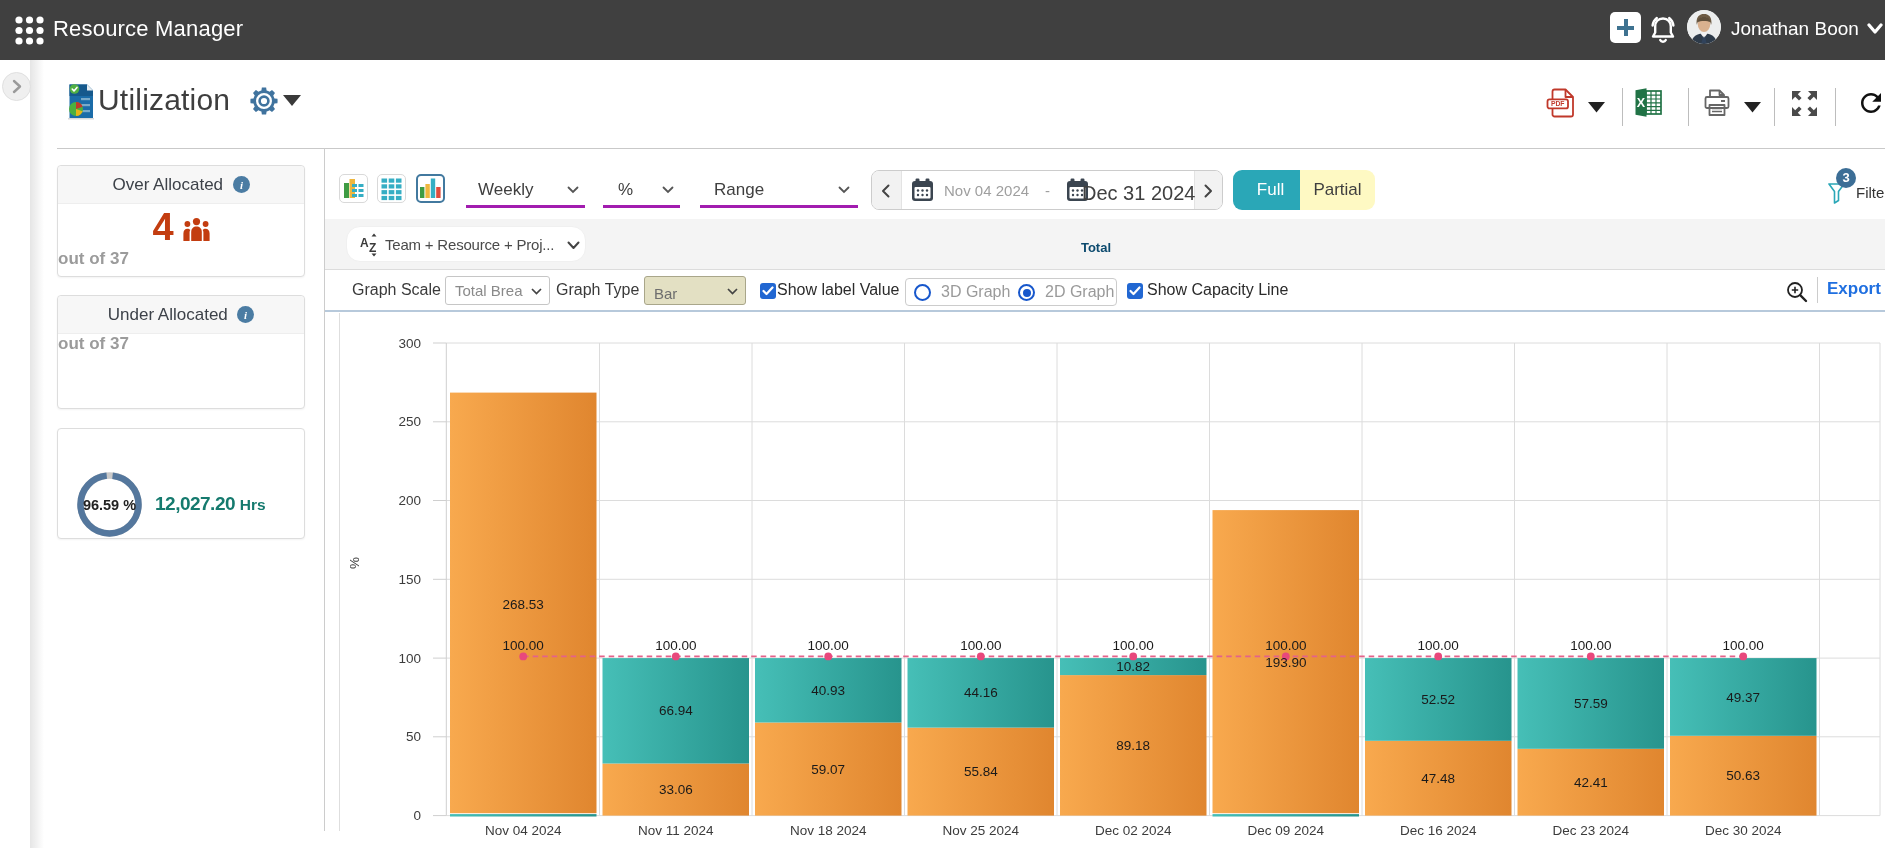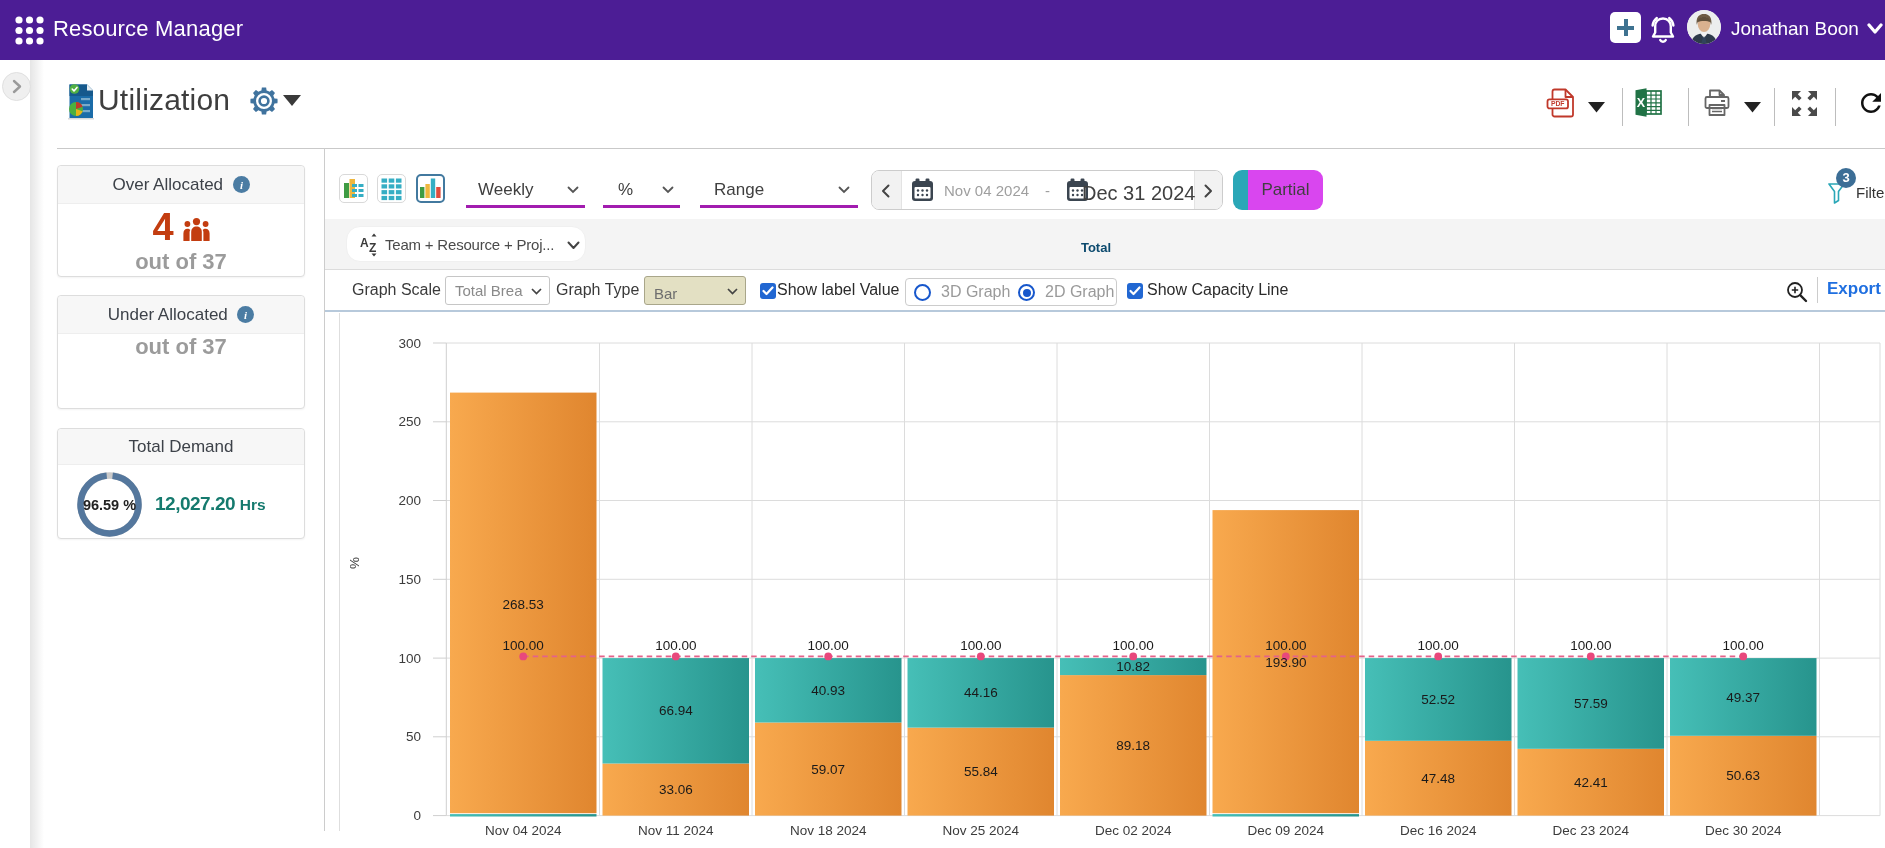--- a/index.html
+++ b/index.html
@@ -2,21 +2,21 @@
 <html><head>
 <meta charset="utf-8">
 <style>
 * { margin:0; padding:0; box-sizing:border-box; }
 html,body { width:1885px; height:848px; overflow:hidden; background:#fff;
   font-family:"Liberation Sans", sans-serif; }
 #page { position:relative; width:1885px; height:848px; }
 .abs { position:absolute; }
 
 
-#nav { position:absolute; left:0; top:0; width:1885px; height:60px; background:#4c1d95; }
+#nav { position:absolute; left:0; top:0; width:1885px; height:60px; background:#404040; }
 #nav .brand { position:absolute; left:53px; top:16px; color:#fff; font-size:22px; font-weight:500; letter-spacing:.2px; }
 #plusbtn { position:absolute; left:1610px; top:12px; width:31px; height:31px; background:#fff; border-radius:5px; }
 #plusbtn:before { content:""; position:absolute; left:7px; top:13.5px; width:17px; height:4px; background:#3e7290; }
 #plusbtn:after { content:""; position:absolute; left:13.5px; top:7px; width:4px; height:17px; background:#3e7290; }
 #avatar { position:absolute; left:1687px; top:10px; width:34px; height:34px; border-radius:50%; background:#e9ebec; overflow:hidden; }
 #uname { position:absolute; left:1731px; top:18px; color:#fff; font-size:19px; }
 
 
 #rail { position:absolute; left:0; top:60px; width:30px; height:788px; background:#fff; }
 #railsh { position:absolute; left:30px; top:60px; width:14px; height:788px;
@@ -28,33 +28,33 @@
 #ptitle { position:absolute; left:98px; top:83px; font-size:30px; color:#3e3e3e; letter-spacing:.2px; }
 #hline { position:absolute; left:57px; top:148px; width:1828px; height:1px; background:#c9c9c9; }
 .vsep { position:absolute; top:88px; width:1px; height:38px; background:#bdbdbd; }
 
 
 .card { position:absolute; left:57px; width:248px; background:#fff; border:1px solid #ddd; border-radius:4px;
   box-shadow:0 1px 2px rgba(0,0,0,0.05); }
 .card .chdr { background:#f7f7f7; border-bottom:1px solid #eee; border-radius:4px 4px 0 0;
   text-align:center; font-size:17px; color:#3d4249; }
 .bignum { font-weight:bold; font-size:38px; }
-.outof { text-align:center; font-size:22px; font-weight:bold; color:#9b9b9b; }
+.outof { text-align:left; font-size:17px; font-weight:bold; color:#9b9b9b; }
 
 
 #vdiv { position:absolute; left:324px; top:148px; width:1px; height:683px; background:#cccccc; }
 
 
 .viewbtn { position:absolute; top:174px; width:29px; height:29px; border:1px solid #d9d9d9; border-radius:5px; background:#fff; }
 .selgrp { position:absolute; top:174px; height:34px; border-bottom:3px solid #a21caf; }
 .selgrp .stxt { position:absolute; left:12px; top:6px; font-size:17px; color:#3f3f3f; }
 .datebox { position:absolute; left:871px; top:170px; width:352px; height:40px; border:1px solid #ccc; border-radius:8px; background:#fff; overflow:hidden; }
 #fullbtn { position:absolute; left:1233px; top:170px; width:75px; height:40px; background:#2aa7b7; color:#fff;
   border-radius:9px 0 0 9px; font-size:17px; text-align:center; line-height:40px; }
-#partbtn { position:absolute; left:1248px; top:170px; width:75px; height:40px; background:#d946ef; color:#3f3f3f;
+#partbtn { position:absolute; left:1300px; top:170px; width:75px; height:40px; background:#fef9c3; color:#3f3f3f;
   border-radius:0 9px 9px 0; font-size:17px; text-align:center; line-height:40px; }
 
 
 #row2 { position:absolute; left:325px; top:219px; width:1560px; height:51px; background:#f4f4f4; border-bottom:1px solid #dcdcdc; }
 #pill { position:absolute; left:21px; top:7px; width:240px; height:36px; background:#fff; border-radius:14px; border:1px solid #f0f0f0; }
 #pill .ptxt { position:absolute; left:38px; top:9px; font-size:15px; letter-spacing:-0.2px; color:#4a4a4a; white-space:nowrap; }
 #totlab { position:absolute; left:711px; top:21px; width:120px; text-align:center; font-size:13px; font-weight:bold; color:#0c4a6e; }
 
 
 #row3 { position:absolute; left:325px; top:270px; width:1560px; height:42px; background:#fff; border-bottom:2px solid #b7c9db; }
@@ -213,21 +213,20 @@
   <div class="outof">out of 37</div>
 </div>
 <div class="card" style="top:295px;height:114px">
   <div class="chdr" style="height:38px;line-height:38px">Under Allocated&nbsp;&nbsp;<svg width="17" height="17" viewBox="0 0 17 17" style="vertical-align:-3px">
           <circle cx="8.5" cy="8.5" r="8.5" fill="#4b7ca3"></circle>
           <text x="8.5" y="12.8" text-anchor="middle" font-size="11" font-style="italic" font-weight="bold" fill="#fff" font-family="Liberation Serif">i</text>
         </svg></div>
   <div class="outof">out of 37</div>
 </div>
 <div class="card" style="top:428px;height:111px">
-  <div class="chdr" style="height:36px;line-height:36px">Total Demand</div>
   <svg class="abs" style="left:19px;top:43px" width="65" height="65" viewBox="0 0 65 65">
     <circle cx="32.5" cy="32.5" r="29" fill="none" stroke="#c9c9c9" stroke-width="6.5"></circle>
     <circle cx="32.5" cy="32.5" r="29" fill="none" stroke="#54779d" stroke-width="6.5" stroke-dasharray="176.0 6.2" stroke-dashoffset="-3.1" transform="rotate(-90 32.5 32.5)"></circle>
     <text x="32.5" y="37.5" text-anchor="middle" font-size="14.5" font-weight="bold" fill="#222" font-family="Liberation Sans">96.59 %</text>
   </svg>
   <div class="abs" style="left:97px;top:64px;font-size:19px;letter-spacing:-0.5px;font-weight:bold;color:#157a6e">12,027.20 <span style="font-size:15.5px;letter-spacing:0">Hrs</span></div>
 </div>
 
 <div class="viewbtn" style="left:339px">
   <svg width="27" height="27" viewBox="0 0 27 27">

